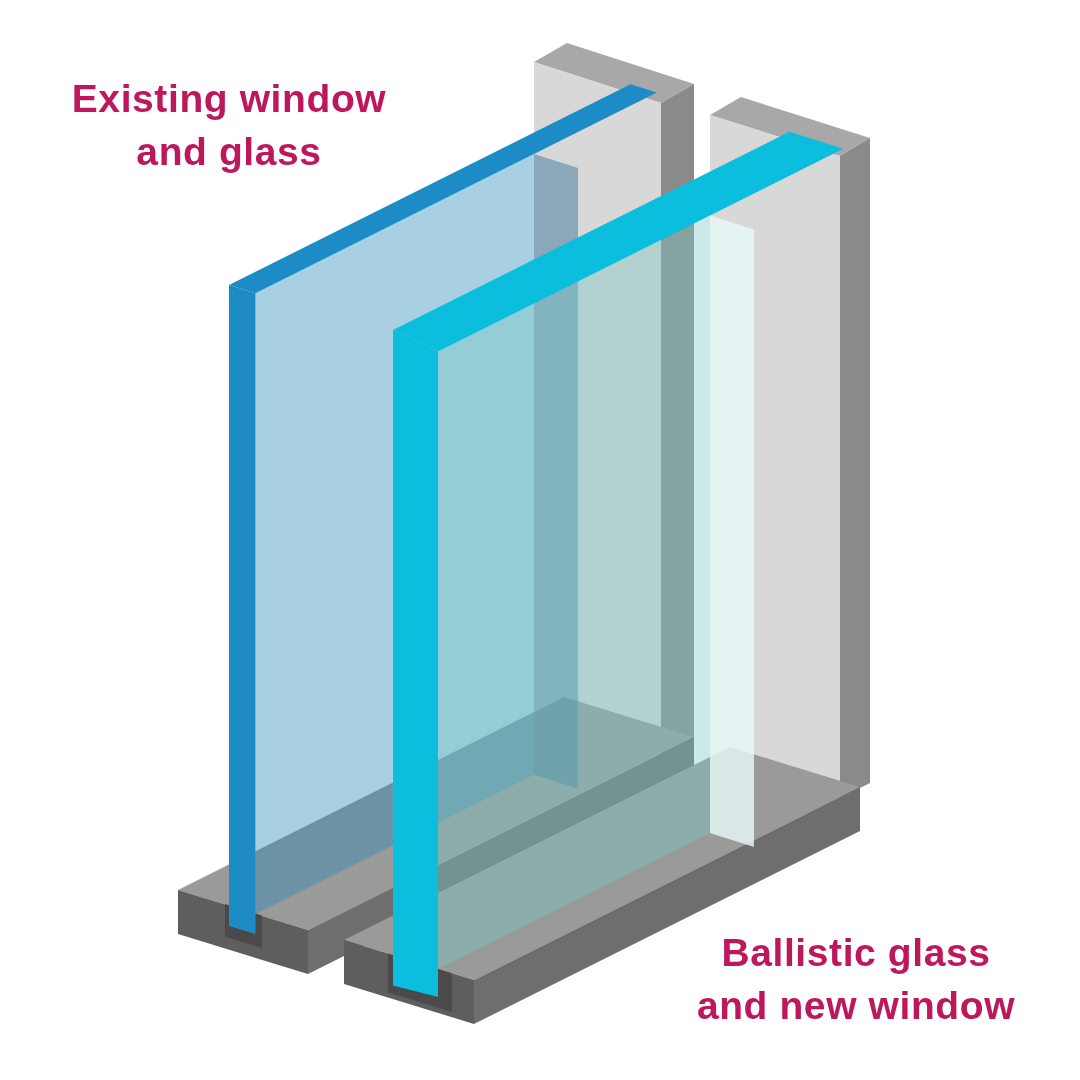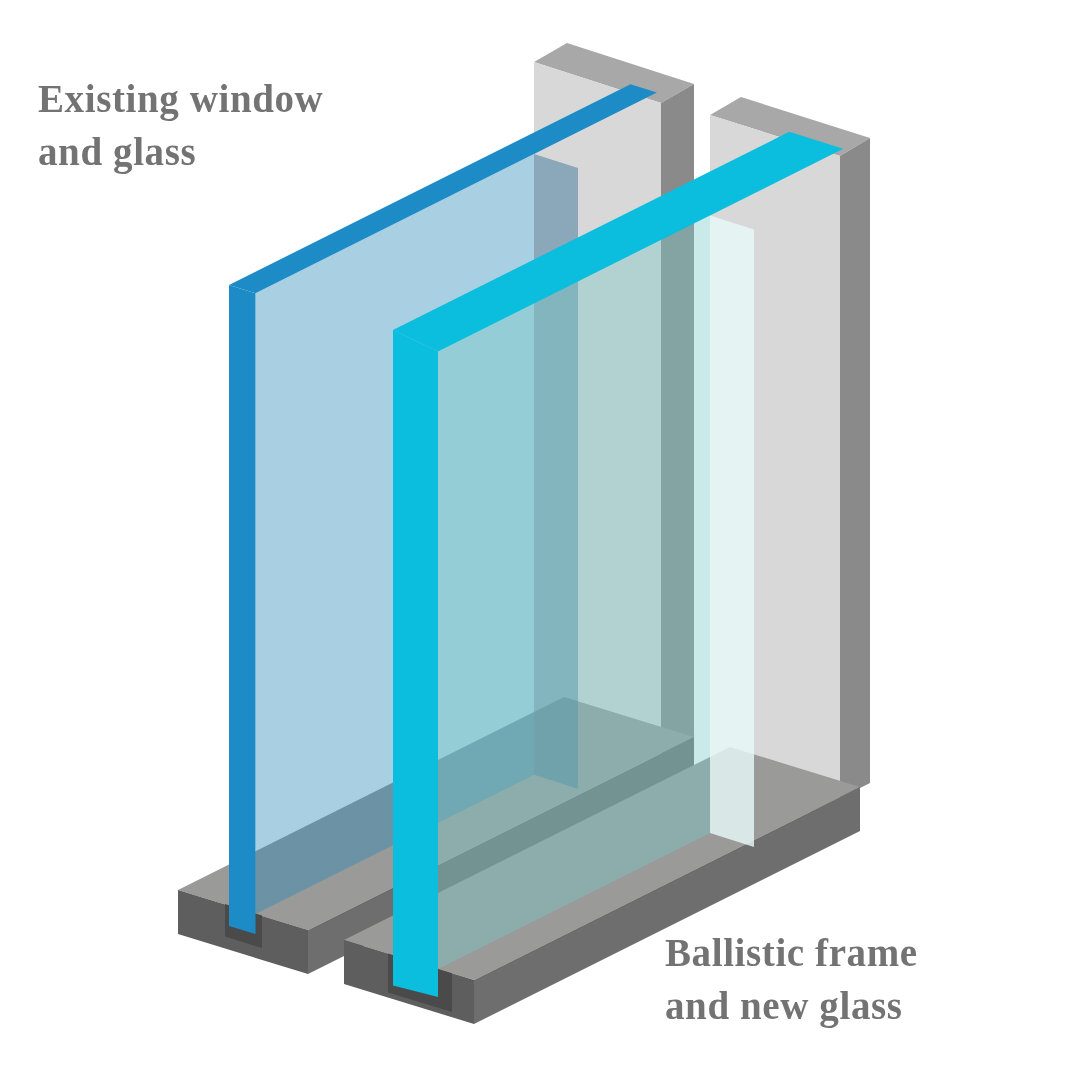--- a/index.html
+++ b/index.html
@@ -6,27 +6,26 @@
   .stage{
     position:relative;
     width:1080px;height:1080px;
     background:#ffffff;
     overflow:hidden;
     font-family:"Liberation Sans", sans-serif;
   }
   .diagram-svg{position:absolute;left:0;top:0;width:1080px;height:1080px;}
   .label{
     position:absolute;
-    text-align:left;
+    text-align:center;
     font-weight:bold;
     font-size:39px;
     line-height:53px;
     letter-spacing:0.6px;
-    color:#737373;
-    font-family:Liberation Serif, serif;
+    color:#be185d;
   }
   .label span{display:block;}
   #label-existing{left:38px;top:72px;width:382px;}
   #label-ballistic{left:665px;top:926px;width:382px;}
   .glass-existing{fill-opacity:0.40;}
   .glass-existing-edge{fill-opacity:0.50;}
   .glass-ballistic{fill-opacity:0.40;}
   .glass-ballistic-edge{fill-opacity:0.80;}
 </style>
 </head>
@@ -72,17 +71,17 @@
       <polygon points="393,330 438,351.5 438,997 393,985.5" fill="#0bbedd"></polygon>
     </g>
   </svg>
 
   <div class="label" id="label-existing">
     <span>Existing window</span>
     <span>and glass</span>
   </div>
 
   <div class="label" id="label-ballistic">
-    <span>Ballistic frame</span>
-    <span>and new glass</span>
+    <span>Ballistic glass</span>
+    <span>and new window</span>
   </div>
 
 </div>
 
 </body></html>

